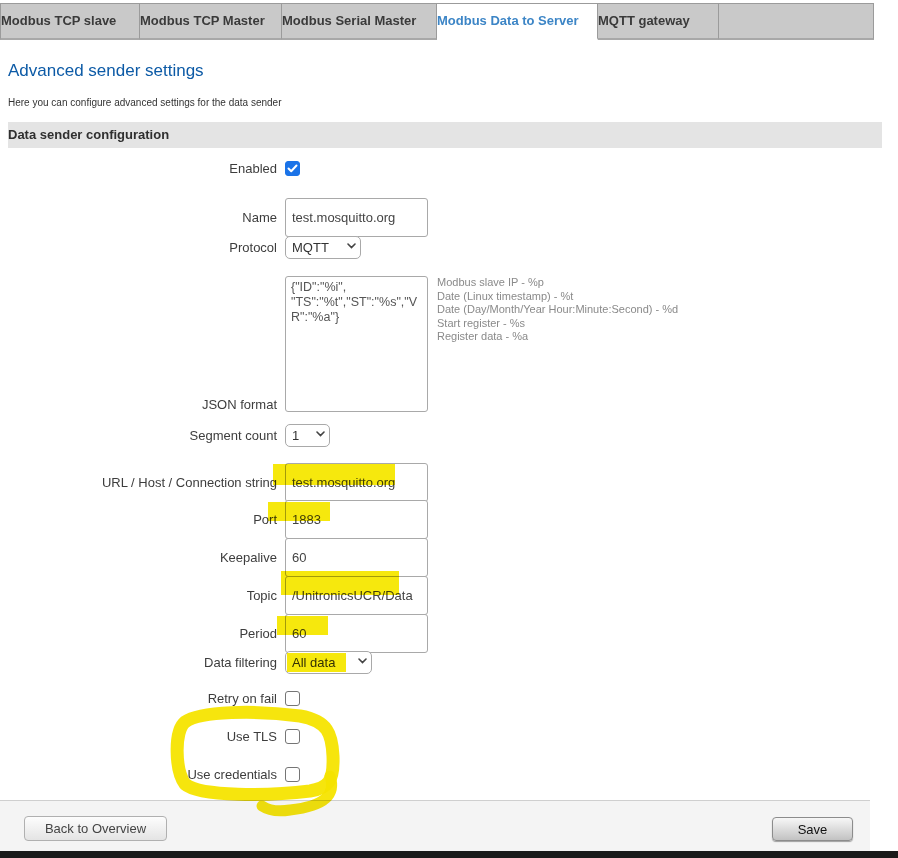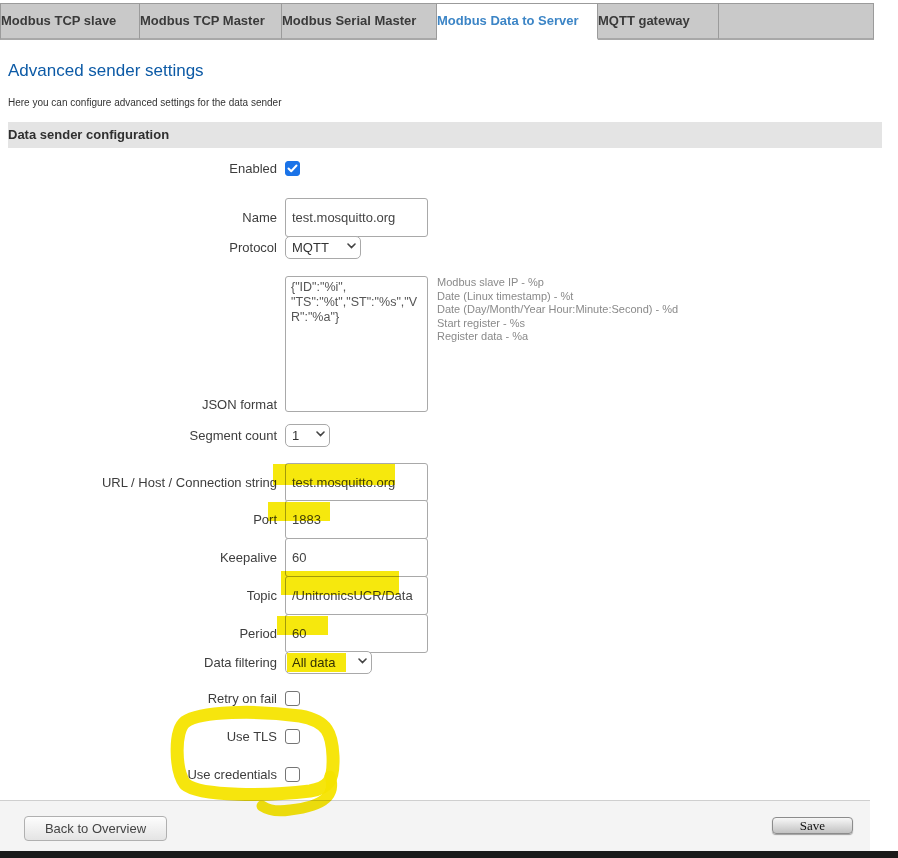--- a/index.html
+++ b/index.html
@@ -62,24 +62,24 @@
   .marker-svg { position:absolute; z-index:6; pointer-events:none; mix-blend-mode:multiply; }
 
   
   .footer { position:absolute; left:0; top:800px; width:870px; height:51px; background:#f4f4f4; border-top:1px solid #cfcfcf; }
   .btn-back {
     position:absolute; left:24px; top:15px; width:143px; height:25px;
     border:1px solid #b0b0b0; border-radius:4px; font-size:13px; color:#444;
     background:linear-gradient(#fdfdfd,#e4e4e4); font-family:"Liberation Sans", sans-serif;text-align:center;
   }
   .btn-save {
-    position:absolute; left:772px; top:16px; width:81px; height:17px;
+    position:absolute; left:772px; top:16px; width:81px; height:24px;
     border:1px solid #8c8c8c; border-radius:4px; font-size:13px; color:#111;
     background:linear-gradient(#f7f7f7,#c2c2c2); box-shadow:0 1px 1px rgba(0,0,0,.35);
-    font-family:Liberation Serif, serif;
+    font-family:Liberation Sans, sans-serif;
   }
   .black-bar { position:absolute; left:0; top:851px; width:898px; height:7px; background:#1a1a1a; }
 </style>
 </head>
 <body>
 
 <div class="tabbar">
   <div class="tab" style="width:140px">Modbus TCP slave</div>
   <div class="tab" style="width:142px">Modbus TCP Master</div>
   <div class="tab" style="width:155px">Modbus Serial Master</div>

